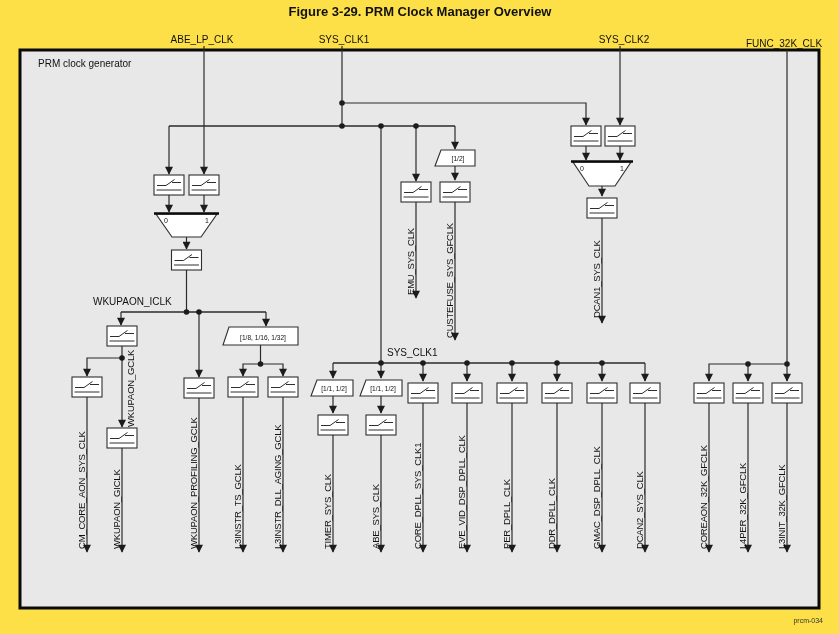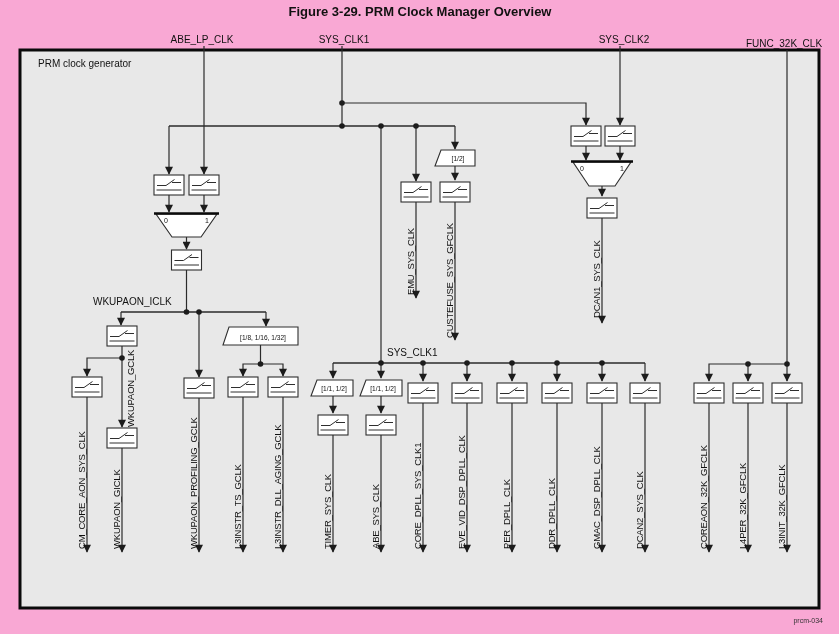--- a/index.html
+++ b/index.html
@@ -1,16 +1,16 @@
 <!DOCTYPE html>
 <html><head>
 <meta charset="utf-8">
 <style>
   html,body{margin:0;padding:0;background:#ffffff;}
-  .page{position:relative;width:839px;height:634px;background:#f9a8d4;font-family:"Liberation Sans",sans-serif;}
+  .page{position:relative;width:839px;height:634px;background:#fde047;font-family:"Liberation Sans",sans-serif;}
   svg{display:block;}
   text{fill:#111111;font-family:"Liberation Sans",sans-serif;}
   .wire{stroke:#2b2b2b;stroke-width:1.2;fill:none;}
   .busline{stroke:#2b2b2b;stroke-width:1.4;fill:none;}
   .dot{fill:#1c1c1c;}
   .lbl{font-size:9.5px;letter-spacing:-0.2px;}
   .toplbl{font-size:10px;}
   .divlbl{font-size:6.6px;}
   .muxlbl{font-size:7px;}
   .title{font-size:13px;font-weight:bold;}

